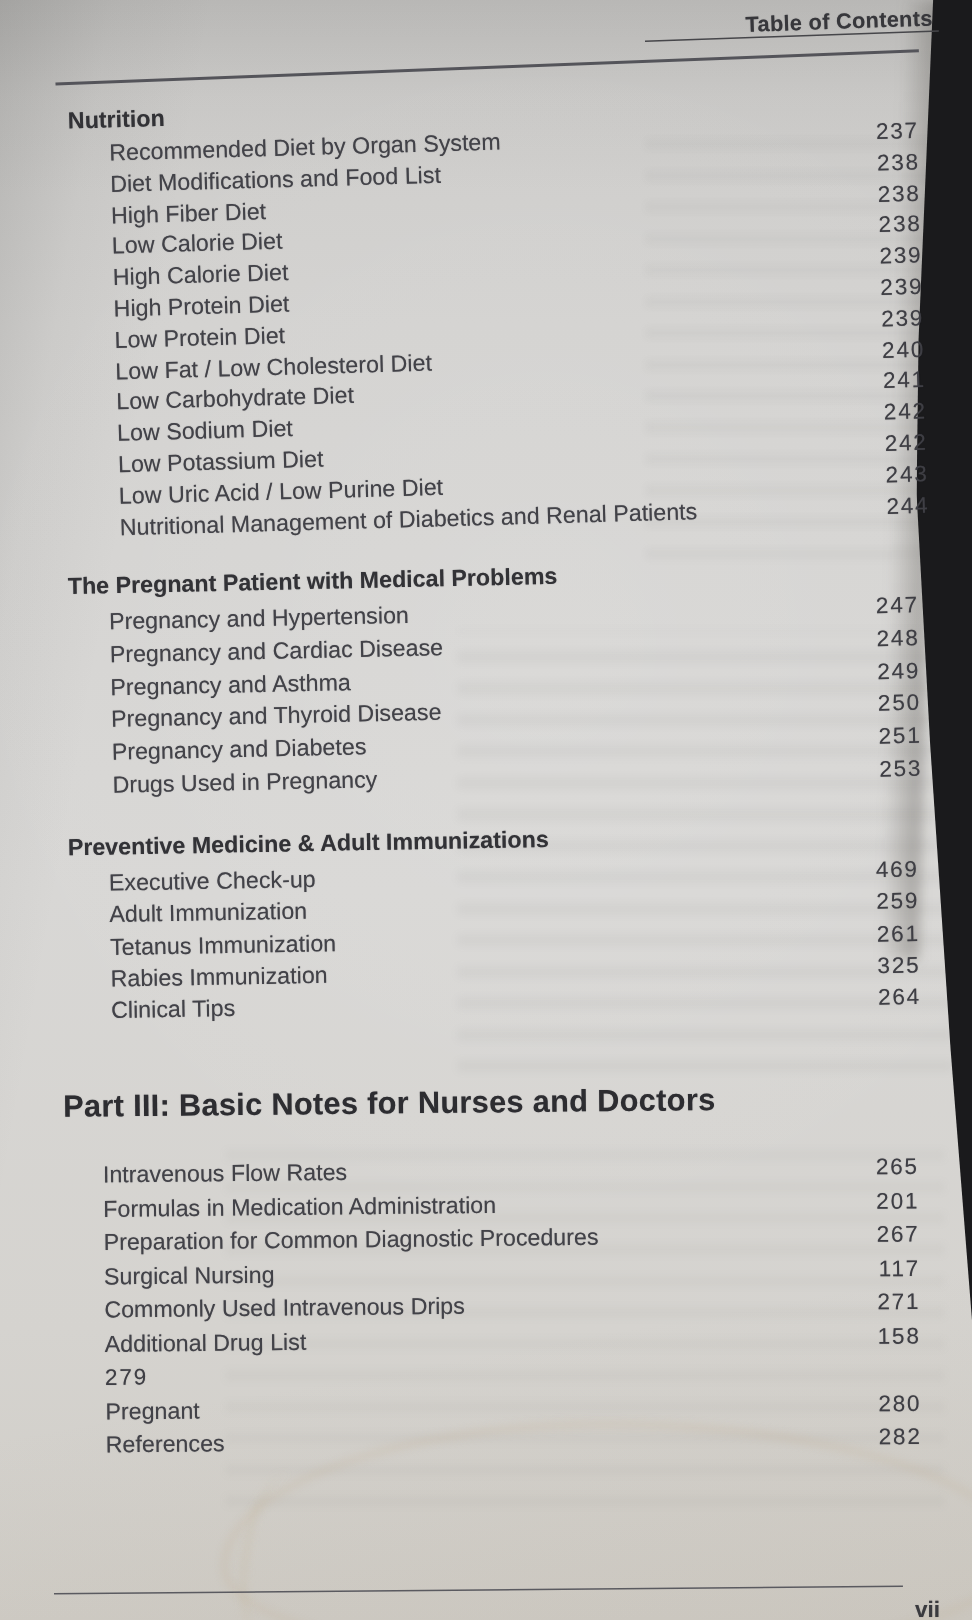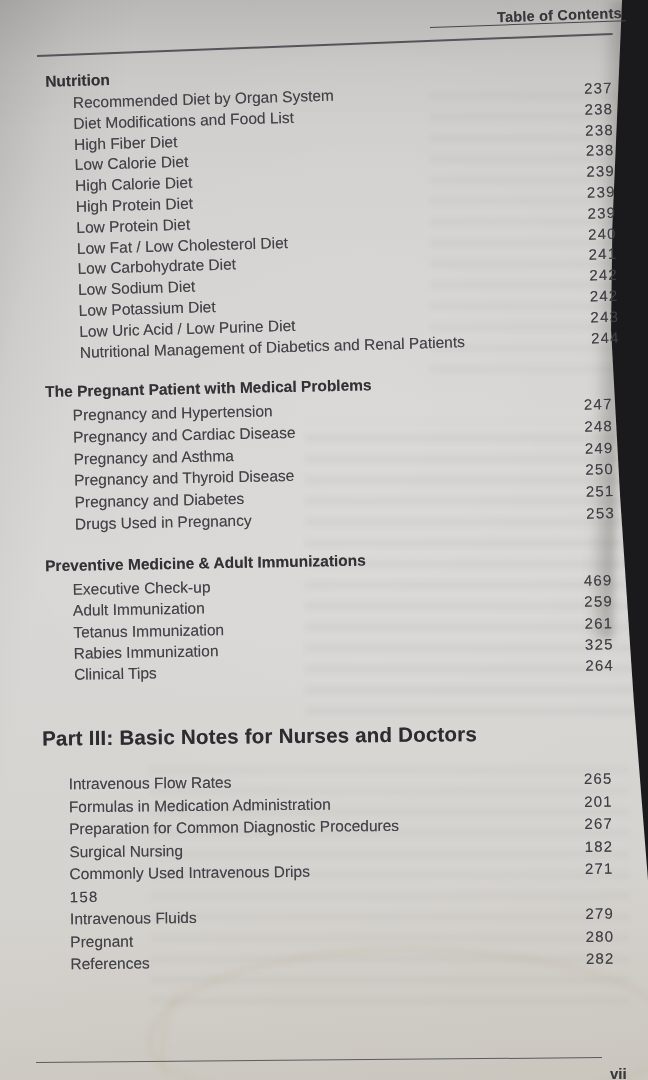--- a/index.html
+++ b/index.html
@@ -222,31 +222,31 @@
             <div class="toc-row" style="height: 22.5px; line-height: 22.5px;">
               <span class="lbl">Formulas in Medication Administration</span>
               <span class="pg">201</span>
             </div>
             <div class="toc-row" style="height: 22.5px; line-height: 22.5px;">
               <span class="lbl">Preparation for Common Diagnostic Procedures</span>
               <span class="pg">267</span>
             </div>
             <div class="toc-row" style="height: 22.5px; line-height: 22.5px;">
               <span class="lbl">Surgical Nursing</span>
-              <span class="pg">182</span>
+              <span class="pg">117</span>
             </div>
             <div class="toc-row" style="height: 22.5px; line-height: 22.5px;">
               <span class="lbl">Commonly Used Intravenous Drips</span>
               <span class="pg">271</span>
             </div>
             <div class="toc-row" style="height: 22.5px; line-height: 22.5px;">
+              <span class="lbl">Additional Drug List</span>
               <span class="pg">158</span>
             </div>
             <div class="toc-row" style="height: 22.5px; line-height: 22.5px;">
-              <span class="lbl">Intravenous Fluids</span>
               <span class="pg">279</span>
             </div>
             <div class="toc-row" style="height: 22.5px; line-height: 22.5px;">
               <span class="lbl">Pregnant</span>
               <span class="pg">280</span>
             </div>
             <div class="toc-row" style="height: 22.5px; line-height: 22.5px;">
               <span class="lbl">References</span>
               <span class="pg">282</span>
             </div>

